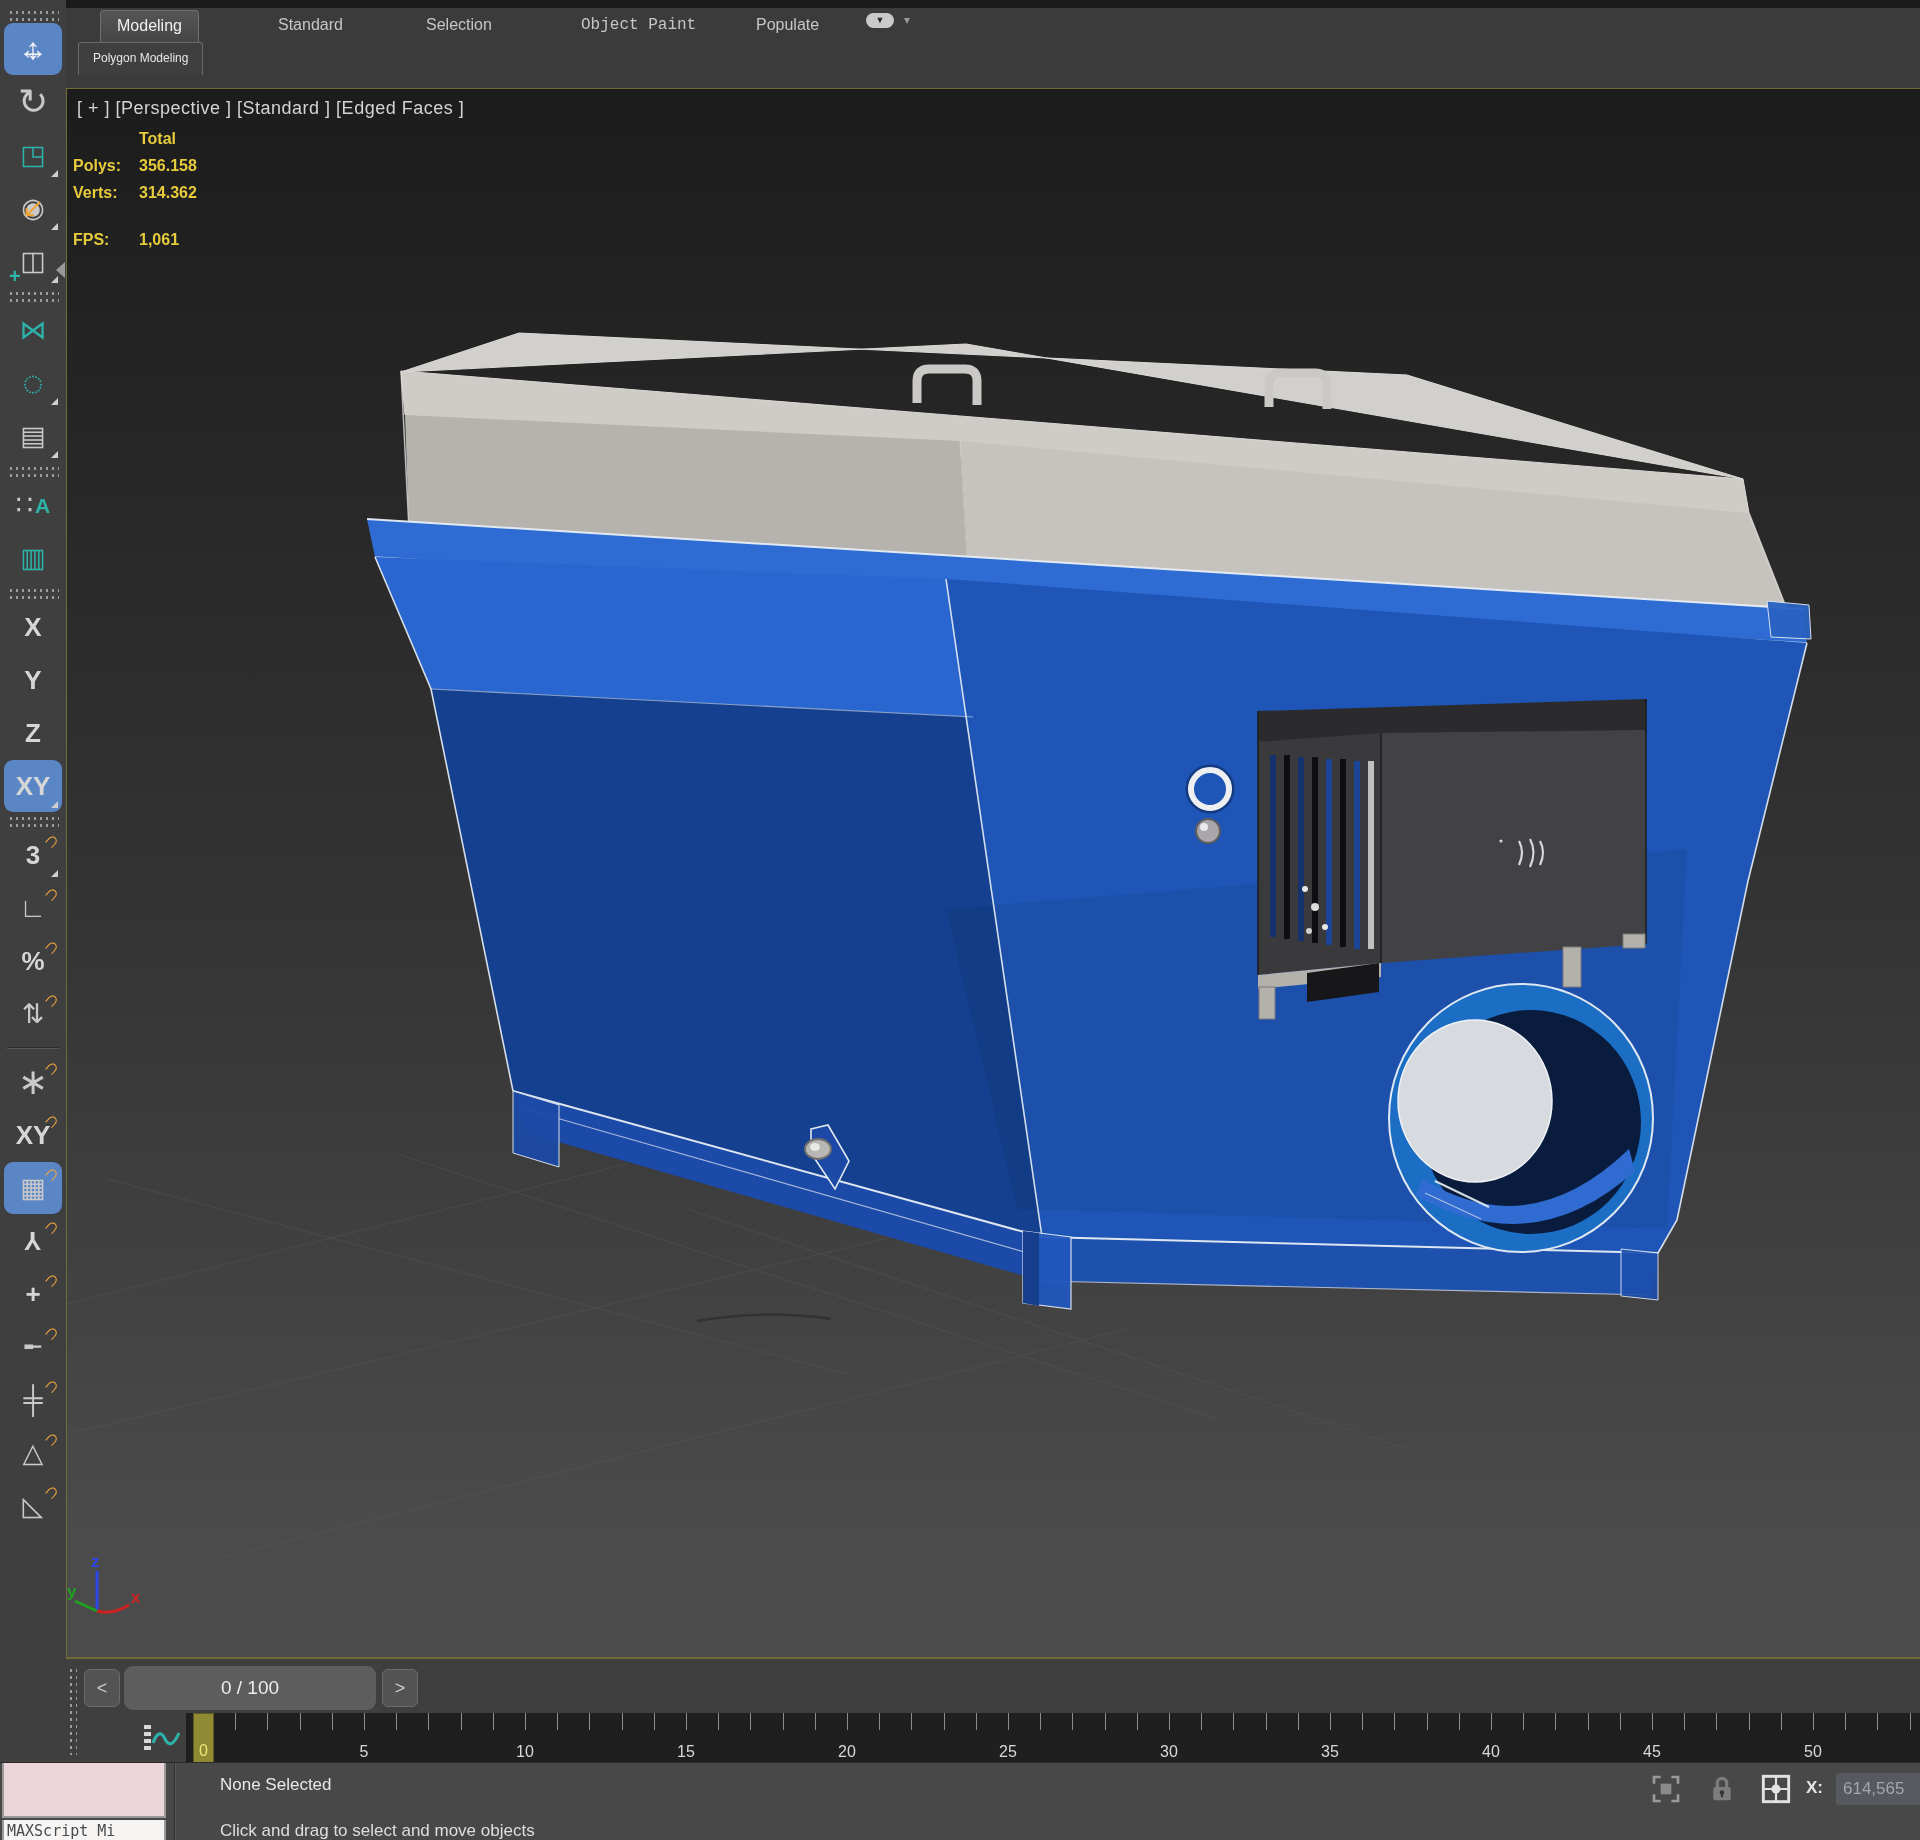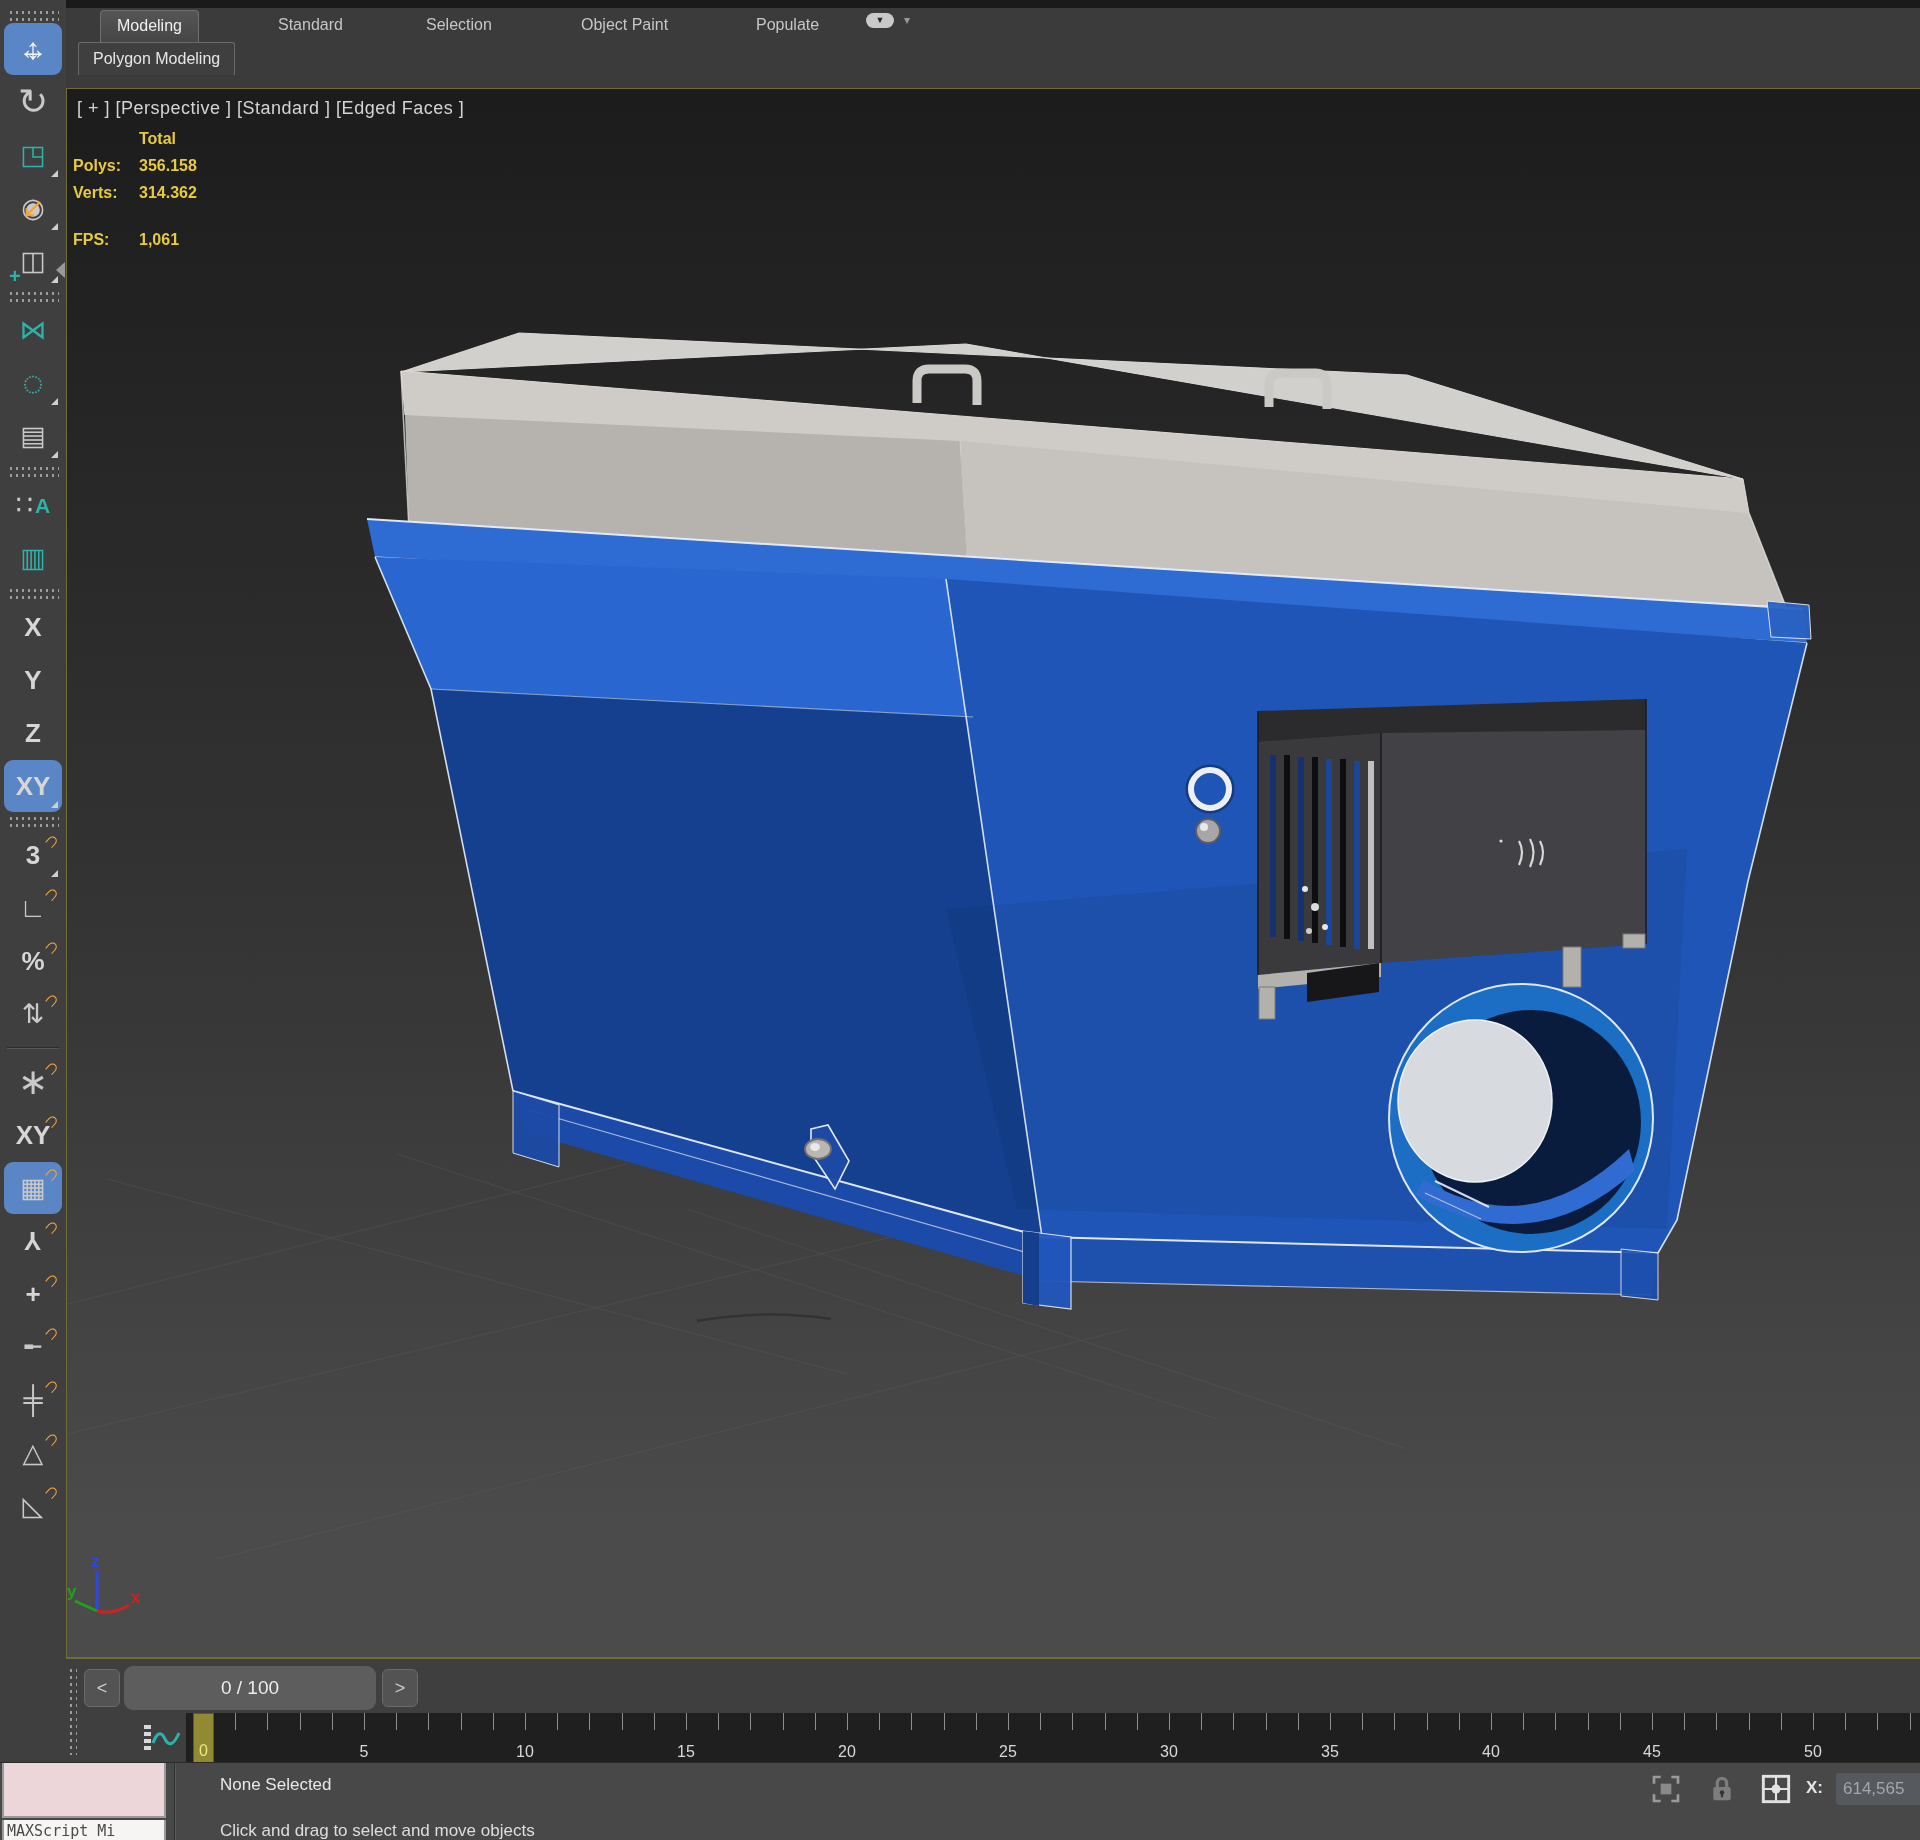--- a/index.html
+++ b/index.html
@@ -12,21 +12,21 @@
   #ribbon-topstrip { position:absolute; left:0; top:0; width:100%; height:8px; background:#1a1a1a; }
   .rtab { position:absolute; top:10px; height:32px; line-height:30px; padding:0 16px;
           color:#c6c6c6; font-size:16px; cursor:default; }
   .rtab.active { background:linear-gradient(#555,#464646); border:1px solid #6f6f6f; border-bottom:none;
                  border-radius:4px 4px 0 0; color:#f0f0f0; }
   #ribbon-pill { position:absolute; width:28px; height:15px; background:#c9c9c9; border-radius:8px;
                  color:#2a2a2a; font-size:9px; text-align:center; line-height:14px; }
   #ribbon-caret { position:absolute; color:#9a9a9a; font-size:12px; }
   #panel-tab { position:absolute; left:78px; top:42px; height:33px; line-height:31px; padding:0 14px;
                background:#3f3f3f; border:1px solid #6a6a6a; border-bottom:none; border-radius:3px 3px 0 0;
-               color:#e6e6e6; font-size:16px; }
+               color:#e6e6e6; font-size:12px; }
 
   
   #toolbar { position:absolute; left:0; top:0; width:66px; height:1762px; background:#3f3f3f;
              padding-top:6px; overflow:hidden; z-index:3; }
   .tb-dots { width:52px; height:13px; margin:2px auto;
              background-image:radial-gradient(circle,#9f9f9f 1.1px,transparent 1.5px);
              background-size:6px 7px; background-position:1px 1px; }
   .tb-line { width:52px; height:2px; margin:7px auto; background:#2c2c2c; border-bottom:1px solid #575757; }
   .tb-item { position:relative; width:58px; height:52px; margin:1px auto; display:flex;
              align-items:center; justify-content:center; border-radius:9px; }
@@ -104,21 +104,21 @@
 <body>
 
 <div id="stage">
 
   <div id="ribbon">
     <div id="ribbon-topstrip"></div>
     <div id="ribbon-tabs">
         <div class="rtab active" style="left: 100px;">Modeling</div>
         <div class="rtab" style="left: 262px;">Standard</div>
         <div class="rtab" style="left: 410px;">Selection</div>
-        <div class="rtab" style="left: 565px;">Object Paint</div>
+        <div class="rtab" style="left: 565px; font-family: Liberation Mono, monospace;">Object Paint</div>
         <div class="rtab" style="left: 740px;">Populate</div>
       </div>
     <div id="ribbon-pill" style="left:866px; top:13px;">▼</div>
     <div id="ribbon-caret" style="left:904px; top:13px;">▾</div>
     <div id="panel-tab">Polygon Modeling</div>
   </div>
 
   <div id="toolbar">
       <div class="tb-dots"></div>
       <div class="tb-item sel">

